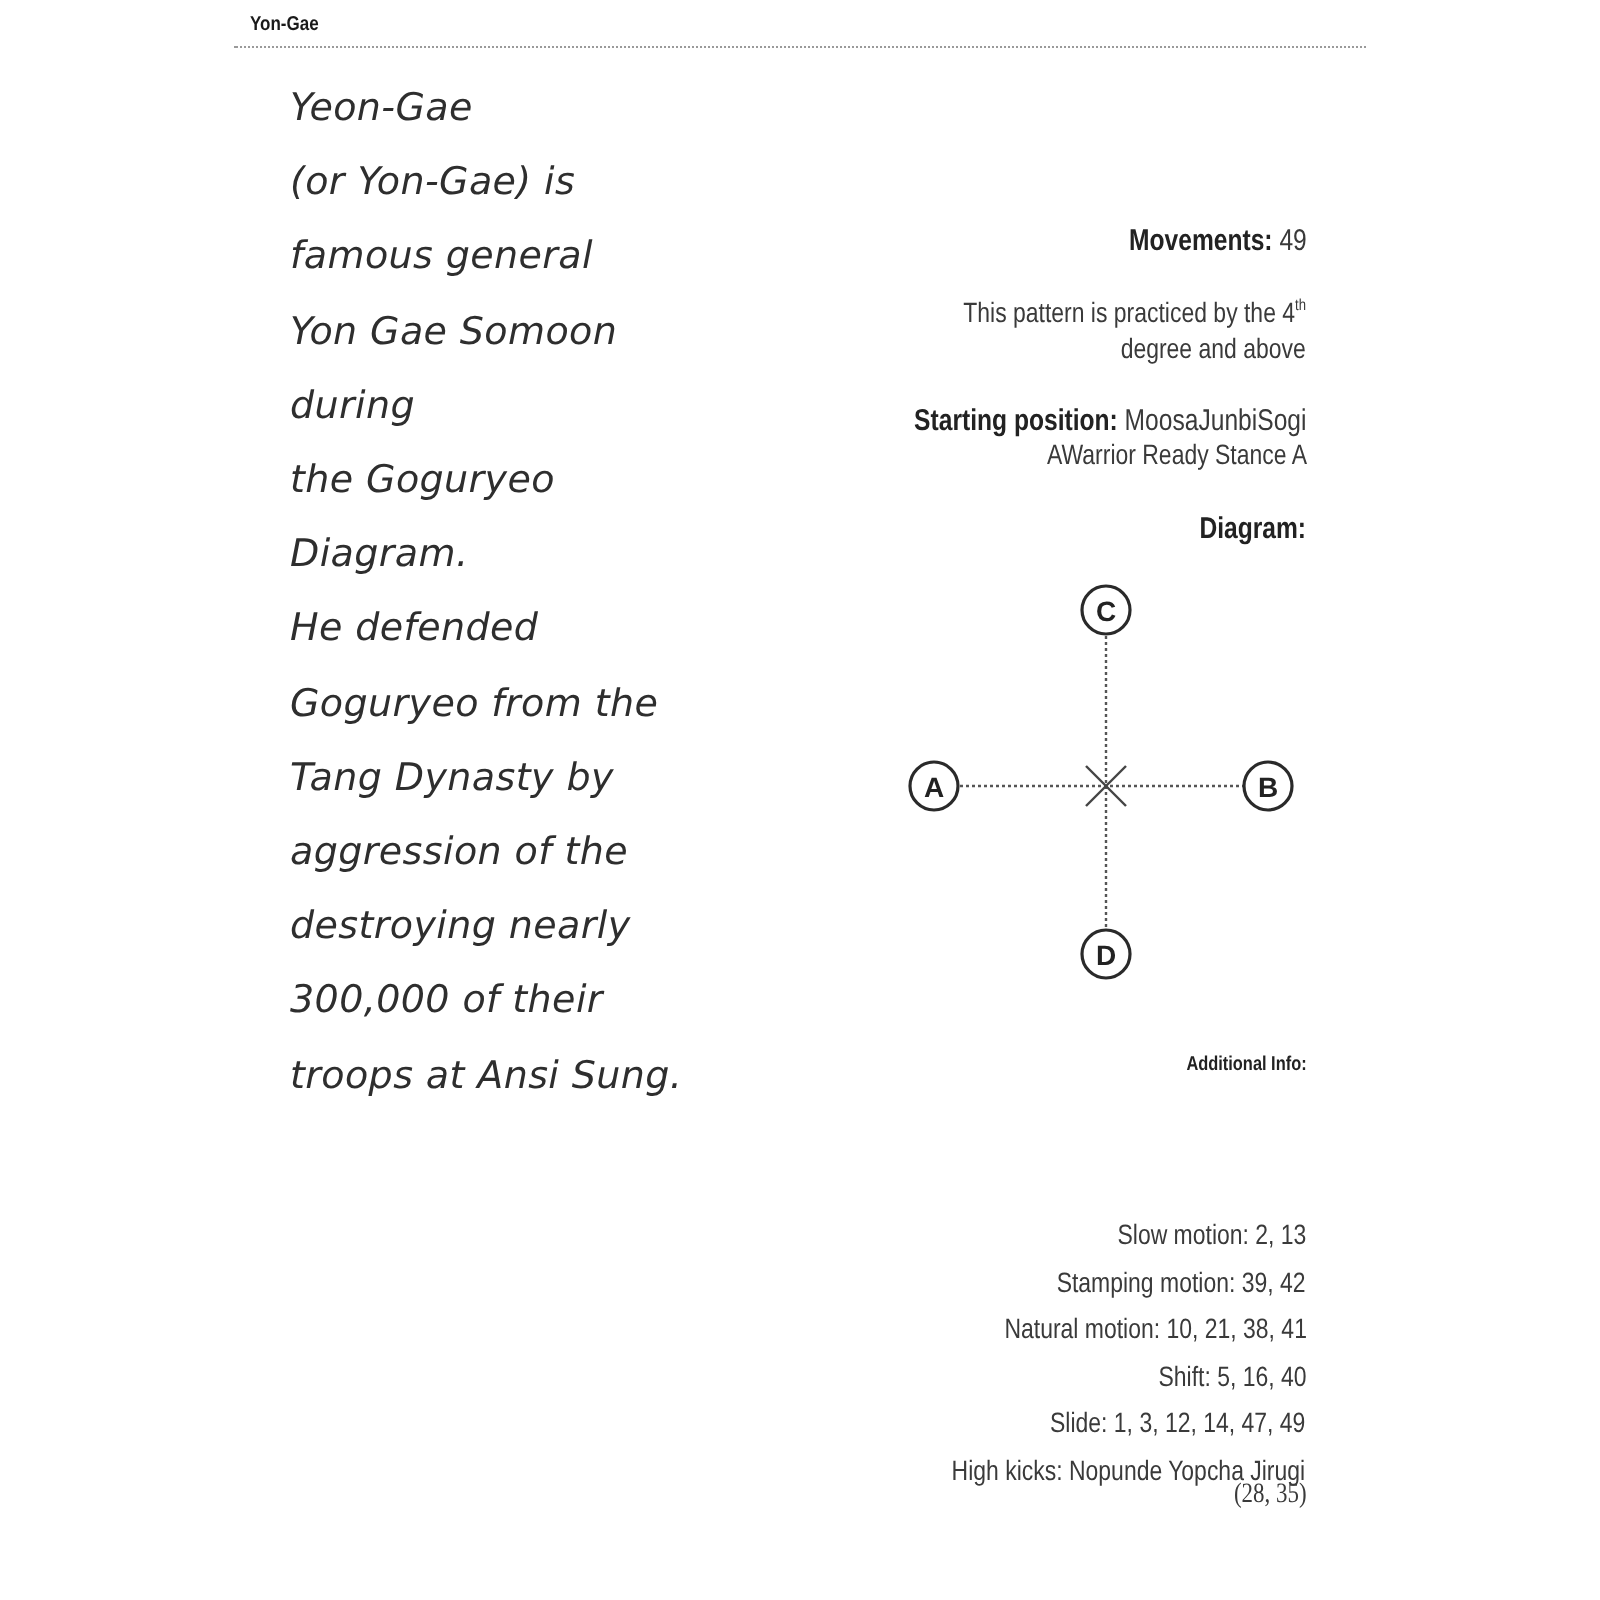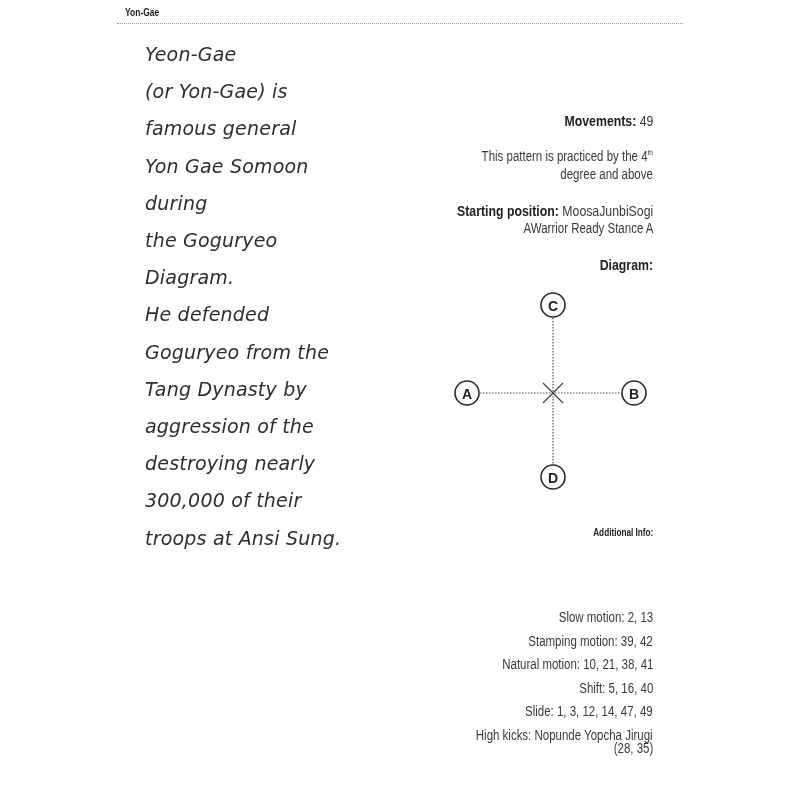--- a/index.html
+++ b/index.html
@@ -31,21 +31,21 @@
   .movements { top: 112px; font-size: 15px; }
   .practiced { top: 144px; font-size: 14px; line-height: 18px; }
   .practiced sup { font-size: 8px; vertical-align: 6px; }
   .starting { top: 202px; font-size: 15px; line-height: 17px; }
   .starting .line2 { font-size: 14px; }
   .diag-label { top: 256px; font-size: 15px; }
   .diagram { position: absolute; left: 448px; top: 285px; width: 220px; height: 220px; }
   .addl-title { top: 527px; font-size: 10px; }
   .addl-list { top: 560px; font-size: 14px; line-height: 23.5px; margin-top: 46px; }
   .addl-list .item { display: block; }
-  .addl-list .cont { line-height: 14px; margin-top: -6px; }
+  .addl-list .cont { line-height: 14px; margin-top: -6px; font-family: Liberation Serif, serif; }
 </style>
 </head>
 <body>
 
 <div>
   <div class="header-title">Yon-Gae</div>
   <div class="header-rule"></div>
 </div>
 
 <div class="story">

